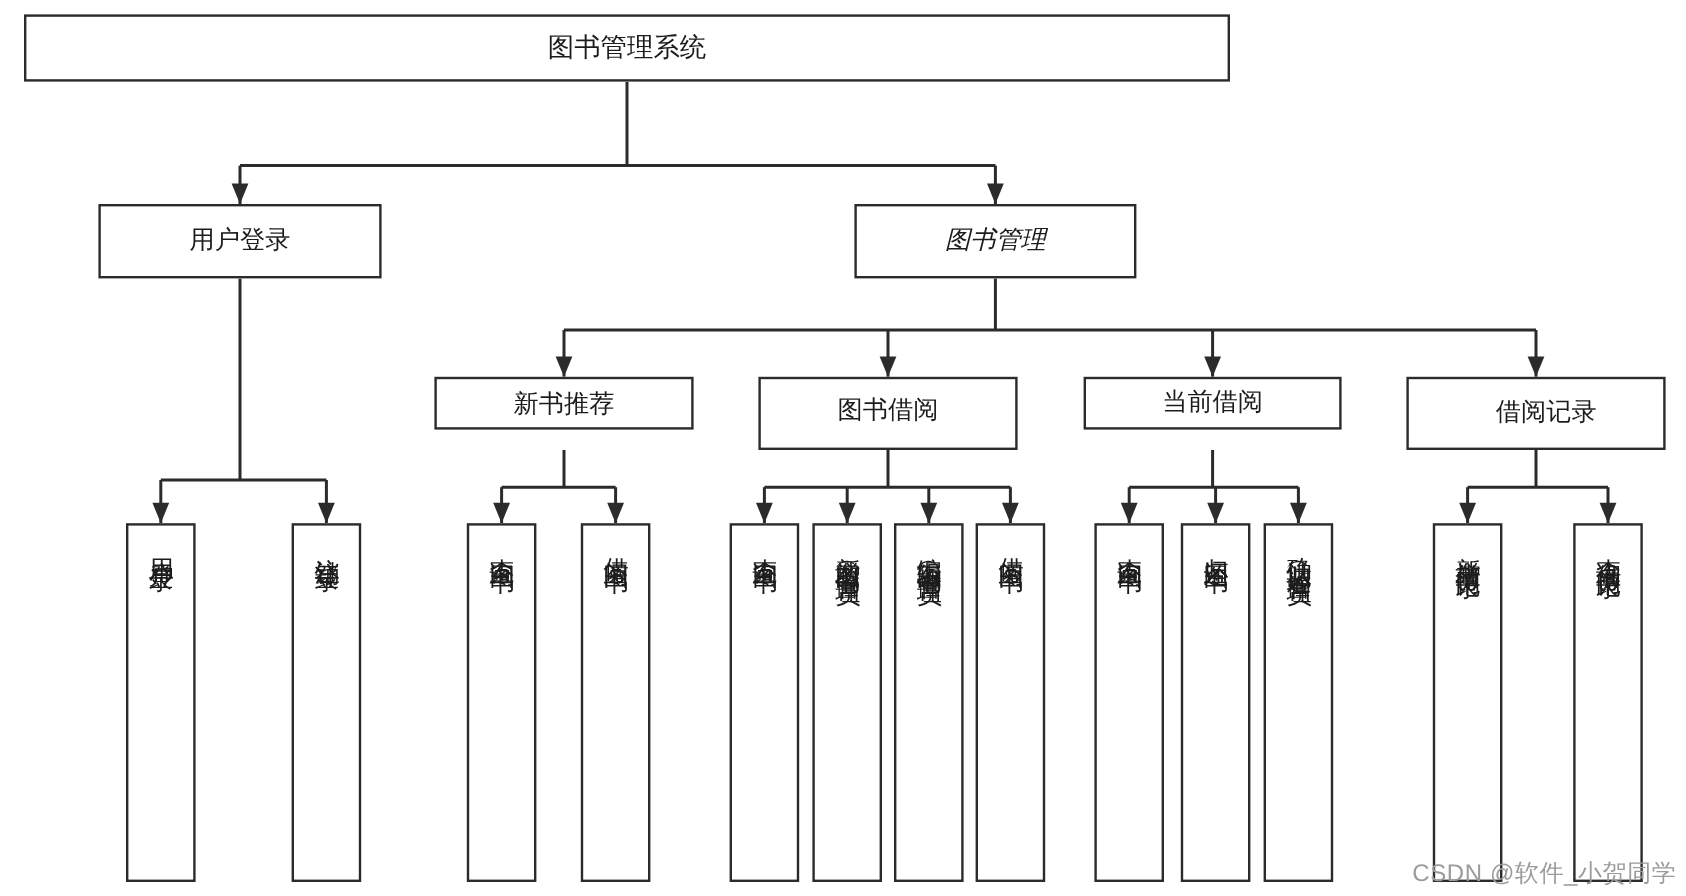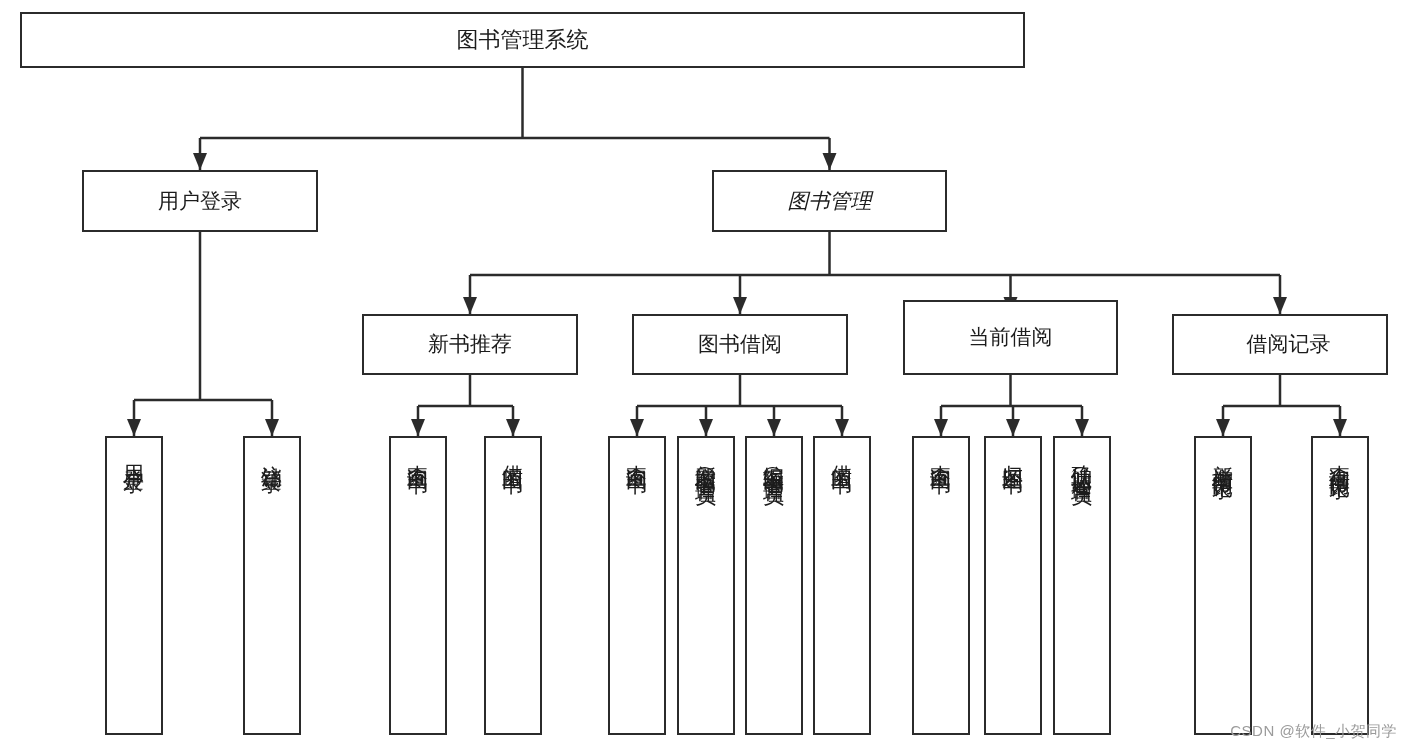--- a/index.html
+++ b/index.html
@@ -56,21 +56,21 @@
     font-size: 21px;
     writing-mode: vertical-rl;
     text-orientation: upright;
     letter-spacing: 3px;
     line-height: 1;
   }
   #watermark {
     position: absolute;
     right: 8px;
     bottom: 6px;
-    font-size: 15px;
+    font-size: 20px;
     color: #9b9b9b;
     letter-spacing: 0.5px;
     user-select: none;
   }
 </style>
 </head>
 <body>
 
 <div id="diagram-root">
   <svg id="diagram-svg" viewBox="0 0 1405 747" xmlns="http://www.w3.org/2000/svg">
@@ -130,27 +130,27 @@
   <div id="node-layer">
       <div class="node-box node-root" style="left: 20px; top: 12px; width: 1005px; height: 56px;">
         <span class="node-label">图书管理系统</span>
       </div>
       <div class="node-box node-l1" style="left: 82px; top: 170px; width: 236px; height: 62px;">
         <span class="node-label">用户登录</span>
       </div>
       <div class="node-box node-l1" style="left: 712px; top: 170px; width: 235px; height: 62px; font-style: italic;">
         <span class="node-label">图书管理</span>
       </div>
-      <div class="node-box node-l2" style="left: 362px; top: 314px; width: 216px; height: 61px; font-family: Liberation Serif, serif;">
+      <div class="node-box node-l2" style="left: 362px; top: 314px; width: 216px; height: 44px; font-family: Liberation Serif, serif;">
         <span class="node-label">新书推荐</span>
       </div>
-      <div class="node-box node-l2" style="left: 632px; top: 314px; width: 216px; height: 61px;">
+      <div class="node-box node-l2" style="left: 632px; top: 314px; width: 216px; height: 61px; font-family: Liberation Mono, monospace;">
         <span class="node-label">图书借阅</span>
       </div>
-      <div class="node-box node-l2" style="left: 903px; top: 300px; width: 215px; height: 75px;">
+      <div class="node-box node-l2" style="left: 903px; top: 314px; width: 215px; height: 44px;">
         <span class="node-label">当前借阅</span>
       </div>
       <div class="node-box node-l2" style="left: 1172px; top: 314px; width: 216px; height: 61px; padding-left: 17px;">
         <span class="node-label">借阅记录</span>
       </div>
       <div class="node-box node-leaf" style="left: 105px; top: 436px; width: 58px; height: 299px;">
         <span class="node-label">用户登录</span>
       </div>
       <div class="node-box node-leaf" style="left: 243px; top: 436px; width: 58px; height: 299px;">
         <span class="node-label">注销登录</span>

